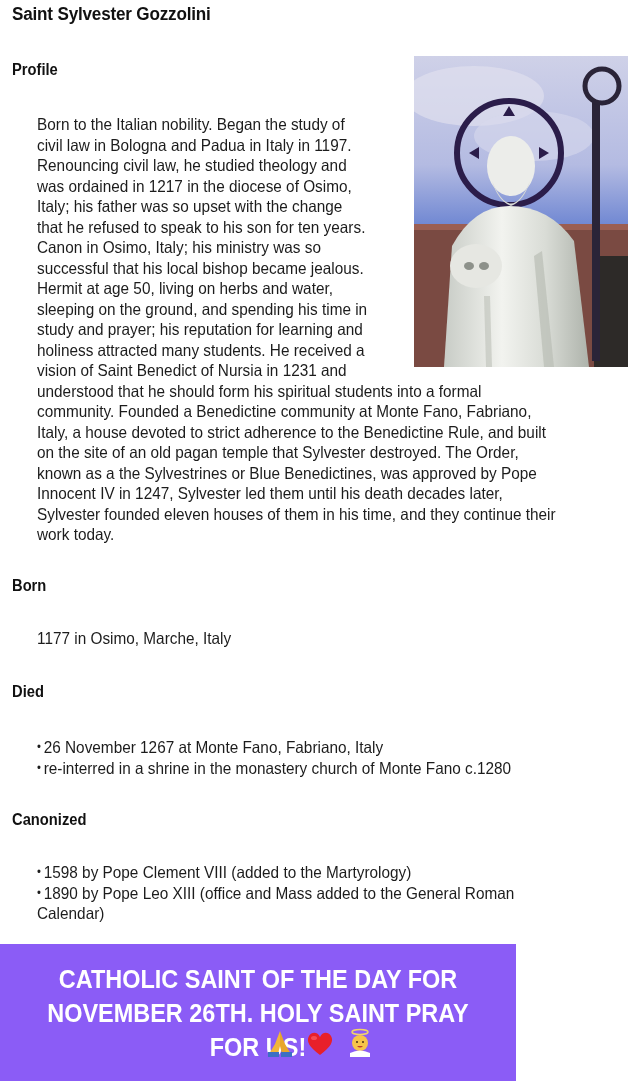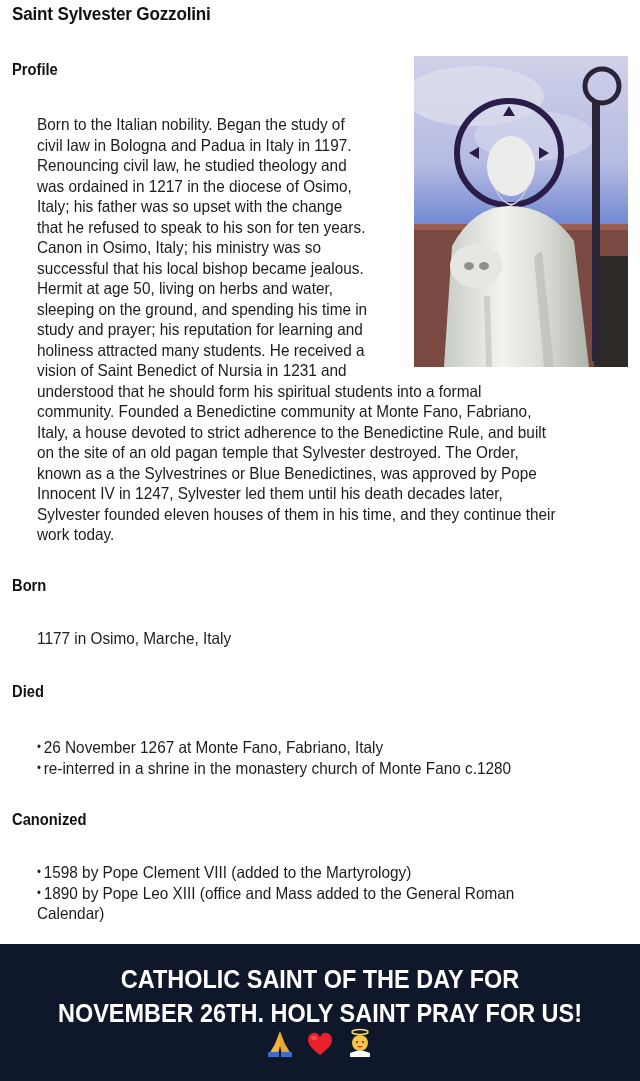--- a/index.html
+++ b/index.html
@@ -70,22 +70,22 @@
     transform-origin: left top;
     white-space: nowrap;
     margin: 0; padding: 0;
     list-style: none;
   }
   .bullet-list li { display: block; }
   .bullet-list .dot { font-size: 12px; vertical-align: 2px; margin-right: 3px; }
   .banner {
     position: absolute;
     left: 0; top: 944px;
-    width: 640px; height: 137px;
-    background: #0f172a;
+    width: 516px; height: 137px;
+    background: #8b5cf6;
     color: #ffffff;
     text-align: center;
   }
   .banner-text {
     position: absolute;
     left: 0; right: 0; top: 18px;
     font-size: 25.5px;
     line-height: 34px;
     font-weight: bold;
     color: #ffffff;

